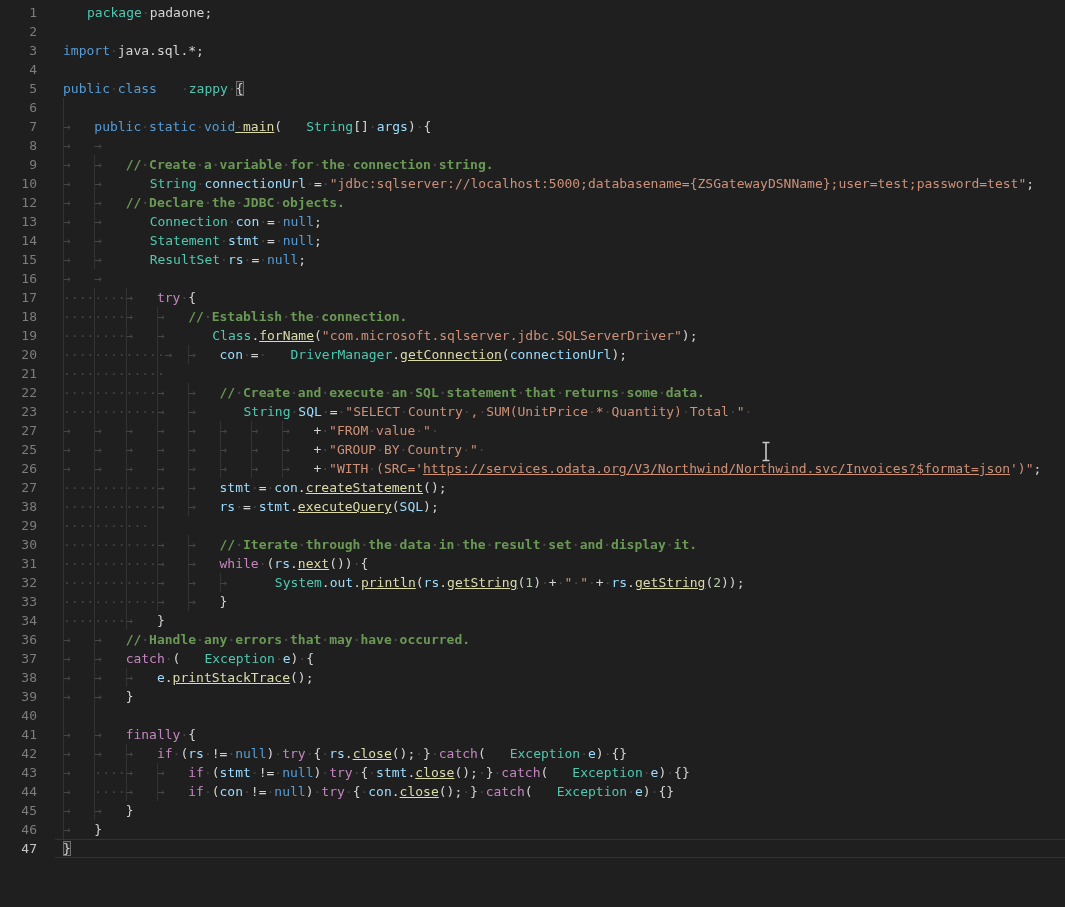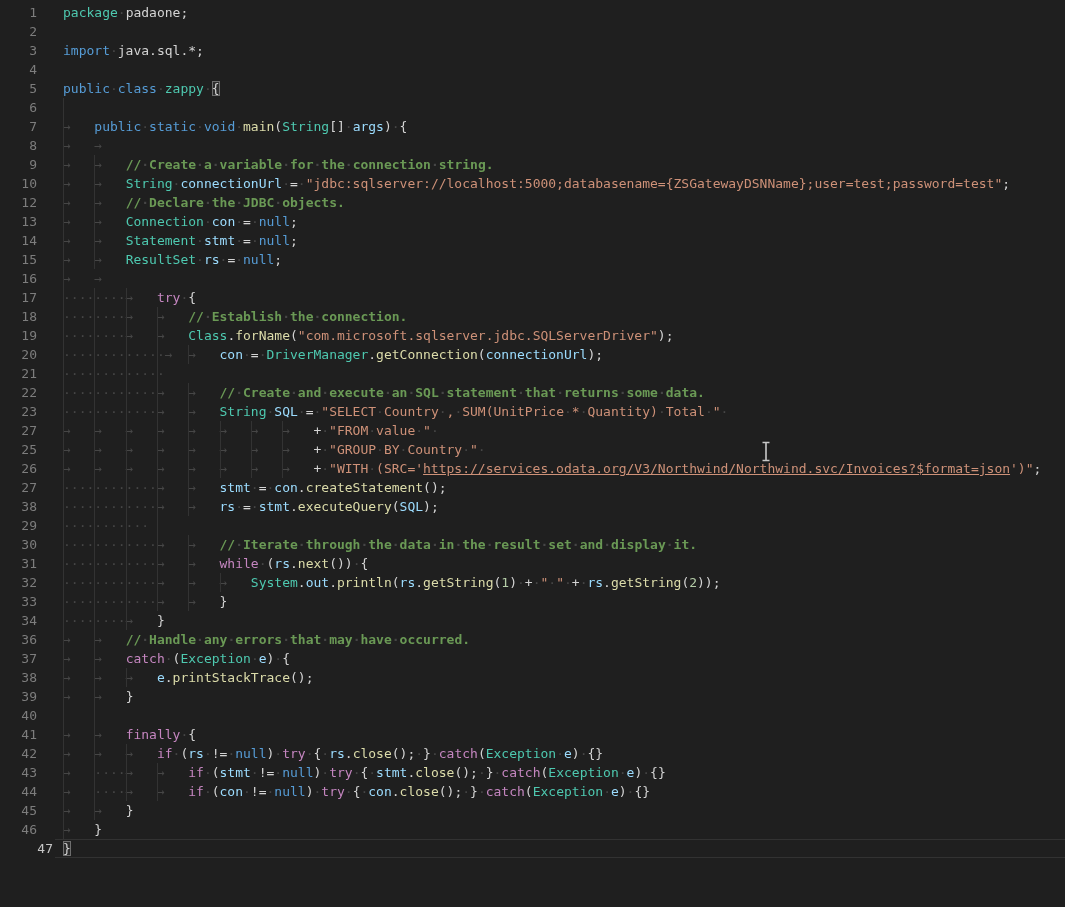--- a/index.html
+++ b/index.html
@@ -18,32 +18,32 @@
   .ln{
     position:absolute;left:0;top:0;width:37px;
     text-align:right;color:#7d7d7d;
     -webkit-user-select:none;user-select:none;
   }
   .lc{
     position:absolute;left:55px;right:0;top:0;height:19px;
     padding-left:8px;white-space:pre;
   }
   .guide{position:absolute;top:0;bottom:0;width:1px;background:#333333;}
-  .line.cur .ln{color:#c6c6c6;margin-left:16px;}
+  .line.cur .ln{color:#c6c6c6;}
   .line.cur .lc::before,
   .line.cur .lc::after{
     content:"";position:absolute;left:0;right:0;height:1px;background:#323232;
   }
   .line.cur .lc::before{top:0;}
   .line.cur .lc::after{bottom:0;}
   .tok-d{color:#d4d4d4;}
   .tok-k{color:#569cd6;}
   .tok-c{color:#c586c0;}
-  .tok-t{color:#4ec9b0;}
-  .tok-f{color:#dcdcaa;}
+  .tok-t{color:#4ec9b0;margin-left:24px;}
+  .tok-f{color:#dcdcaa;text-decoration:underline;}
   .tok-v{color:#9cdcfe;}
   .tok-s{color:#ce9178;}
   .tok-u{color:#ce9178;text-decoration:underline;}
   .tok-m{color:#6a9955;font-weight:bold;}
   .tok-n{color:#b5cea8;}
   .tok-ws{color:#464646;}
   .tok-bm{
     color:#d4d4d4;
     outline:1px solid #6e6e6e;outline-offset:-1px;
     background:rgba(120,120,120,0.15);

